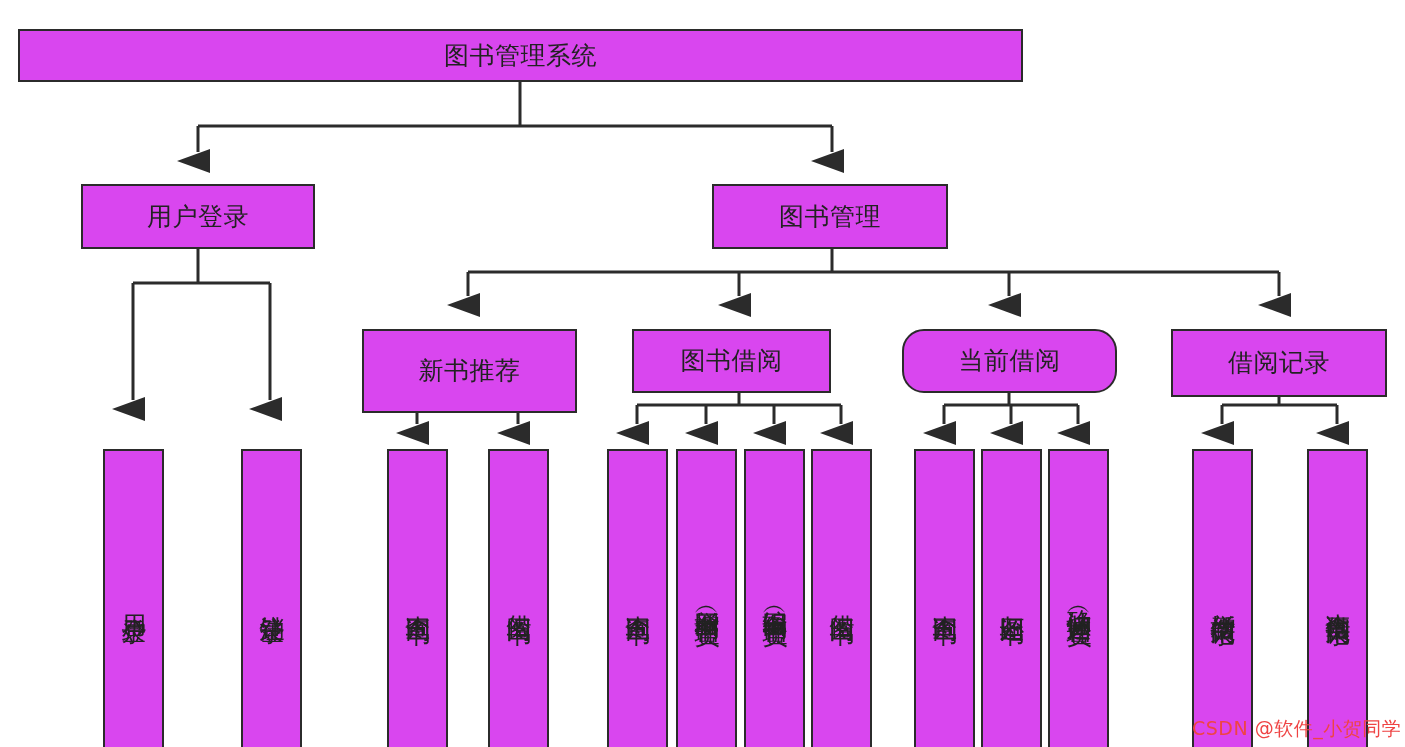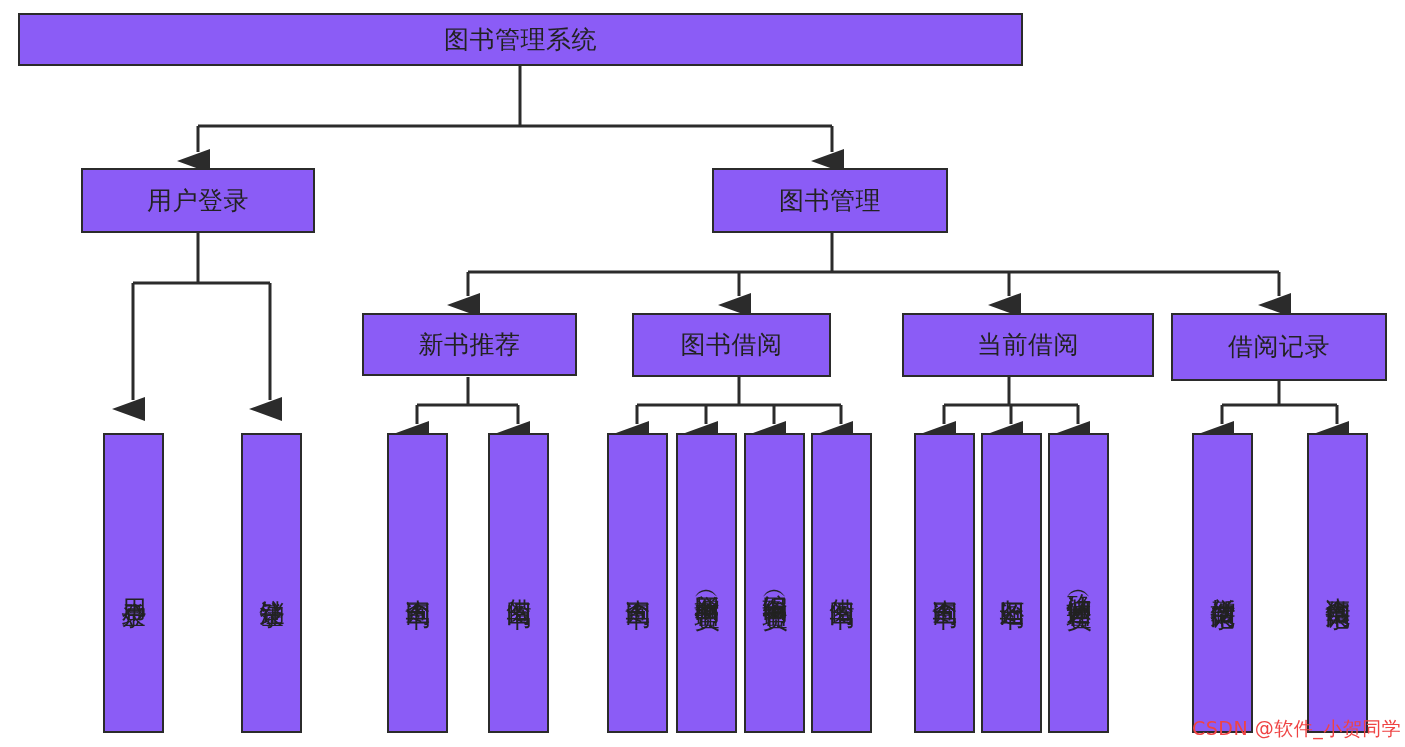--- a/index.html
+++ b/index.html
@@ -22,27 +22,28 @@
     position: absolute;
     left: 0;
     top: 0;
     width: 1405px;
     height: 747px;
     pointer-events: none;
   }
   .node {
     position: absolute;
     box-sizing: border-box;
-    background: #8b5cf6;
+    background: #d946ef;
     border: 2.5px solid #2b2b2b;
     display: flex;
     align-items: center;
     justify-content: center;
     color: #222222;
     z-index: 3;
+    margin-top: 16px;
   }
   .node .label {
     display: block;
     text-align: center;
     line-height: 1.12;
     white-space: nowrap;
   }
   
   .node.horiz .label {
     font-size: 25px;
@@ -133,27 +134,27 @@
     <span class="label">图书管理系统</span>
   </div>
 
   <div class="node horiz" style="left:81px; top:168px; width:234px; height:65px;">
     <span class="label">用户登录</span>
   </div>
   <div class="node horiz" style="left:712px; top:168px; width:236px; height:65px;">
     <span class="label">图书管理</span>
   </div>
 
-  <div class="node horiz" style="left:362px; top:313px; width:215px; height:63px;">
+  <div class="node horiz" style="left:362px; top:313px; width:215px; height:84px;">
     <span class="label">新书推荐</span>
   </div>
   <div class="node horiz" style="left:632px; top:313px; width:199px; height:64px;">
     <span class="label">图书借阅</span>
   </div>
-  <div class="node horiz" style="left:902px; top:313px; width:252px; height:64px;">
+  <div class="node horiz" style="left:902px; top:313px; width:215px; height:64px;border-radius:22px;">
     <span class="label">当前借阅</span>
   </div>
   <div class="node horiz" style="left:1171px; top:313px; width:216px; height:68px;">
     <span class="label">借阅记录</span>
   </div>
 
   <div class="node vert" style="left:103px; top:433px; width:61px; height:300px;">
     <span class="label">用户登录</span>
   </div>
   <div class="node vert" style="left:241px; top:433px; width:61px; height:300px;">

